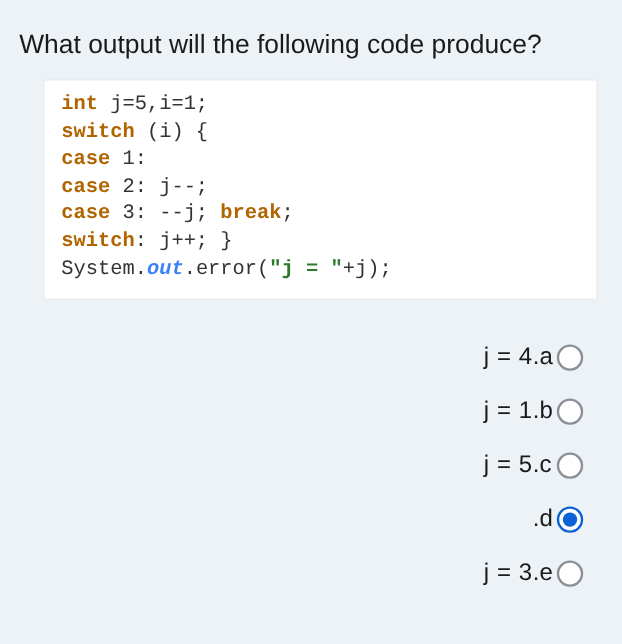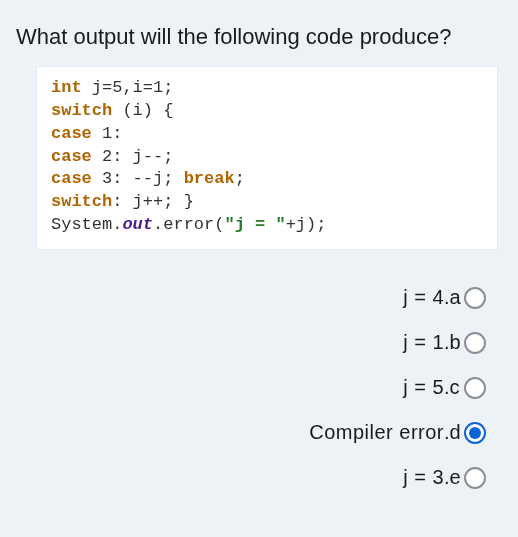--- a/index.html
+++ b/index.html
@@ -24,21 +24,21 @@
     border-radius: 2px;
     margin: 0 6px 0 22px;
     padding: 10px 14px 12px 14px;
     font-family: "Courier New", Courier, monospace;
     font-size: 17px;
     line-height: 1.35;
     white-space: pre;
     color: #333;
   }
   .kw { color: #b06500; font-weight: bold; }
-  .it { font-style: italic; color: #4c1d95; font-weight: bold;}
+  .it { font-style: italic; color: #3b82f6; font-weight: bold;}
   .str { color: #2a7a2a; font-weight: bold;}
   .answers {
     margin-top: 36px;
     padding-right: 18px;
   }
   .opt {
     display: flex;
     align-items: center;
     justify-content: flex-end;
     margin-bottom: 22px;
@@ -88,21 +88,20 @@
     <span class="opt-text">j = 1</span>
     <span class="opt-label">.b</span>
     <span class="radio"></span>
   </div>
   <div class="opt">
     <span class="opt-text">j = 5</span>
     <span class="opt-label">.c</span>
     <span class="radio"></span>
   </div>
   <div class="opt">
-    <span class="opt-text">Compiler error</span>
     <span class="opt-label">.d</span>
     <span class="radio selected"></span>
   </div>
   <div class="opt">
     <span class="opt-text">j = 3</span>
     <span class="opt-label">.e</span>
     <span class="radio"></span>
   </div>
 </div>
 

